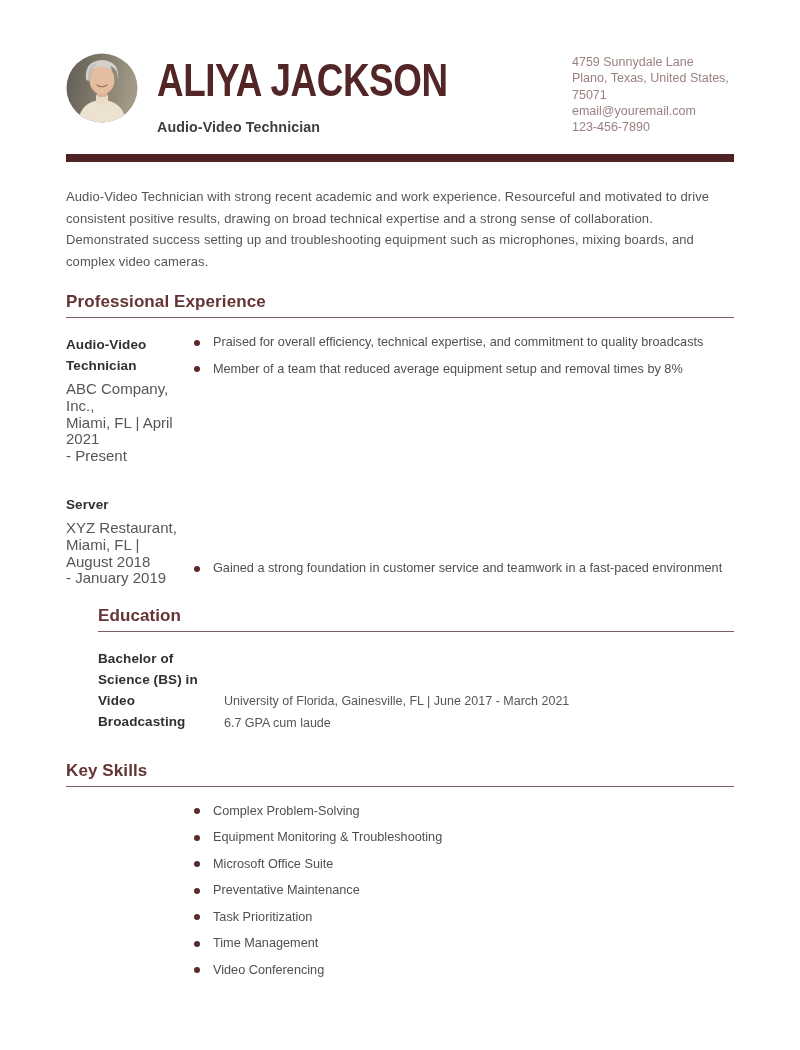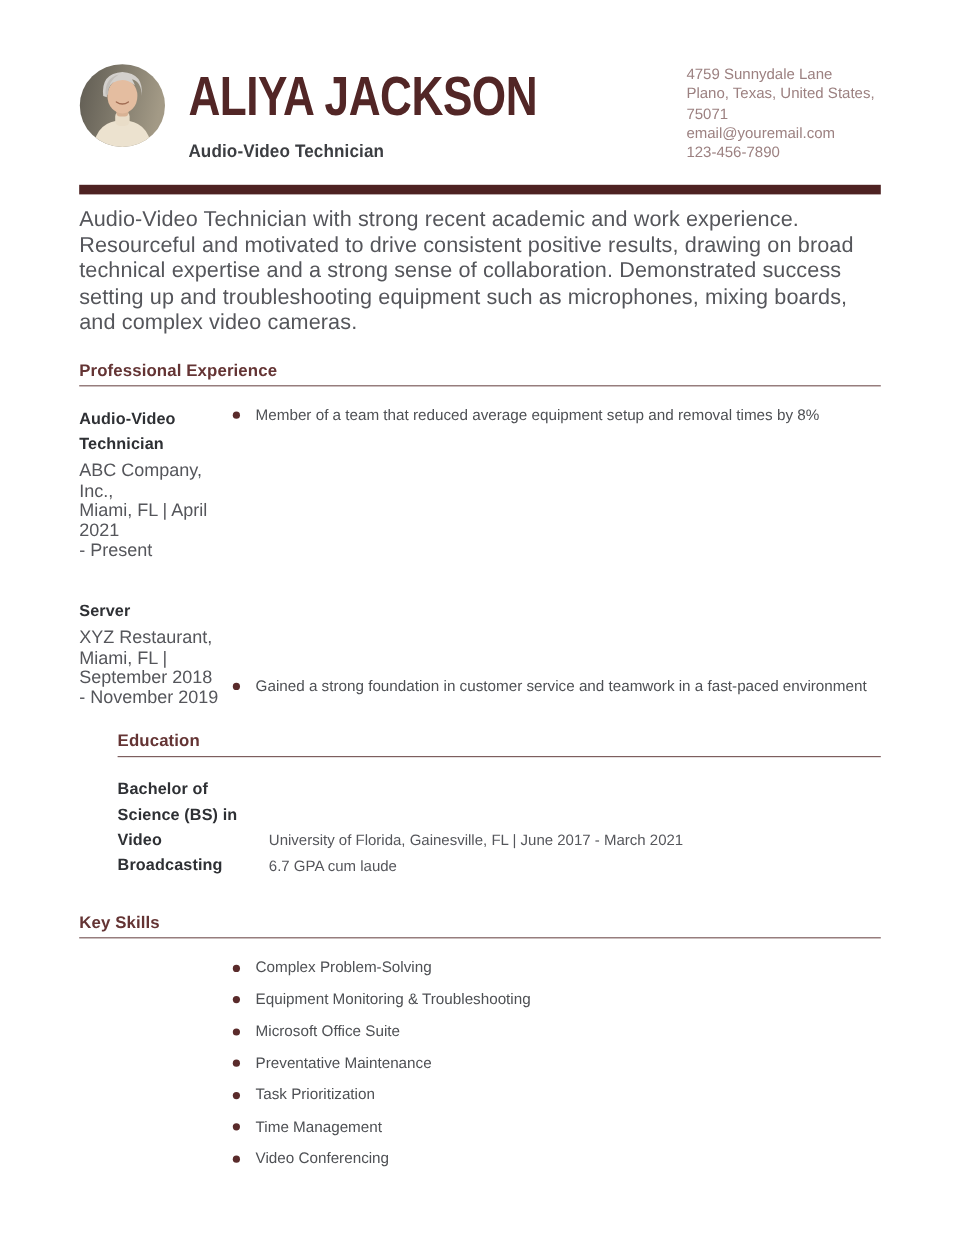--- a/index.html
+++ b/index.html
@@ -32,27 +32,27 @@
     transform:scaleX(0.95);transform-origin:left top;letter-spacing:0.1px;
   }
   .contact{
     flex:0 0 162px;font-size:12.5px;line-height:16.3px;color:var(--contact);
     padding-top:1px;
   }
   
   .bar{height:8px;background:#4e2222;margin-top:19px;}
   
   .summary{
-    margin-top:10px;font-size:18px;line-height:21.5px;color:var(--body);
+    margin-top:24px;font-size:13px;line-height:21.5px;color:var(--body);
     letter-spacing:0.1px;
   }
   
   .section{margin-top:19px;}
   .section-head{
-    font-size:14px;font-weight:700;color:var(--accent);
+    font-size:17px;font-weight:700;color:var(--accent);
     padding-bottom:5px;border-bottom:1px solid var(--rule);
     letter-spacing:0.1px;
   }
   .entries{padding-top:16px;}
   .entry{display:flex;margin-bottom:30px;}
   .entry:last-child{margin-bottom:0;align-items:flex-end;}
   .entry-left{flex:0 0 126px;padding-right:8px;}
   .entry-right{flex:1 1 auto;}
   .role{
     font-size:13.5px;font-weight:700;color:var(--title-ink);
@@ -140,33 +140,37 @@
           <div class="meta">
             <div>ABC Company, Inc.,</div>
             <div>Miami, FL | April 2021</div>
             <div>- Present</div>
           </div>
         </div>
         <div class="entry-right">
           <ul class="bullets spread">
             <li>
               <span class="dot"></span>
+              <span>Praised for overall efficiency, technical expertise, and commitment to quality broadcasts</span>
+            </li>
+            <li>
+              <span class="dot"></span>
               <span>Member of a team that reduced average equipment setup and removal times by 8%</span>
             </li>
           </ul>
         </div>
       </div>
 
       <div class="entry">
         <div class="entry-left">
           <div class="role">Server</div>
           <div class="meta">
             <div>XYZ Restaurant,</div>
-            <div>Miami, FL | September 2018</div>
-            <div>- November 2019</div>
+            <div>Miami, FL | August 2018</div>
+            <div>- January 2019</div>
           </div>
         </div>
         <div class="entry-right">
           <ul class="bullets spread">
             <li>
               <span class="dot"></span>
               <span>Gained a strong foundation in customer service and teamwork in a fast-paced environment</span>
             </li>
           </ul>
         </div>

